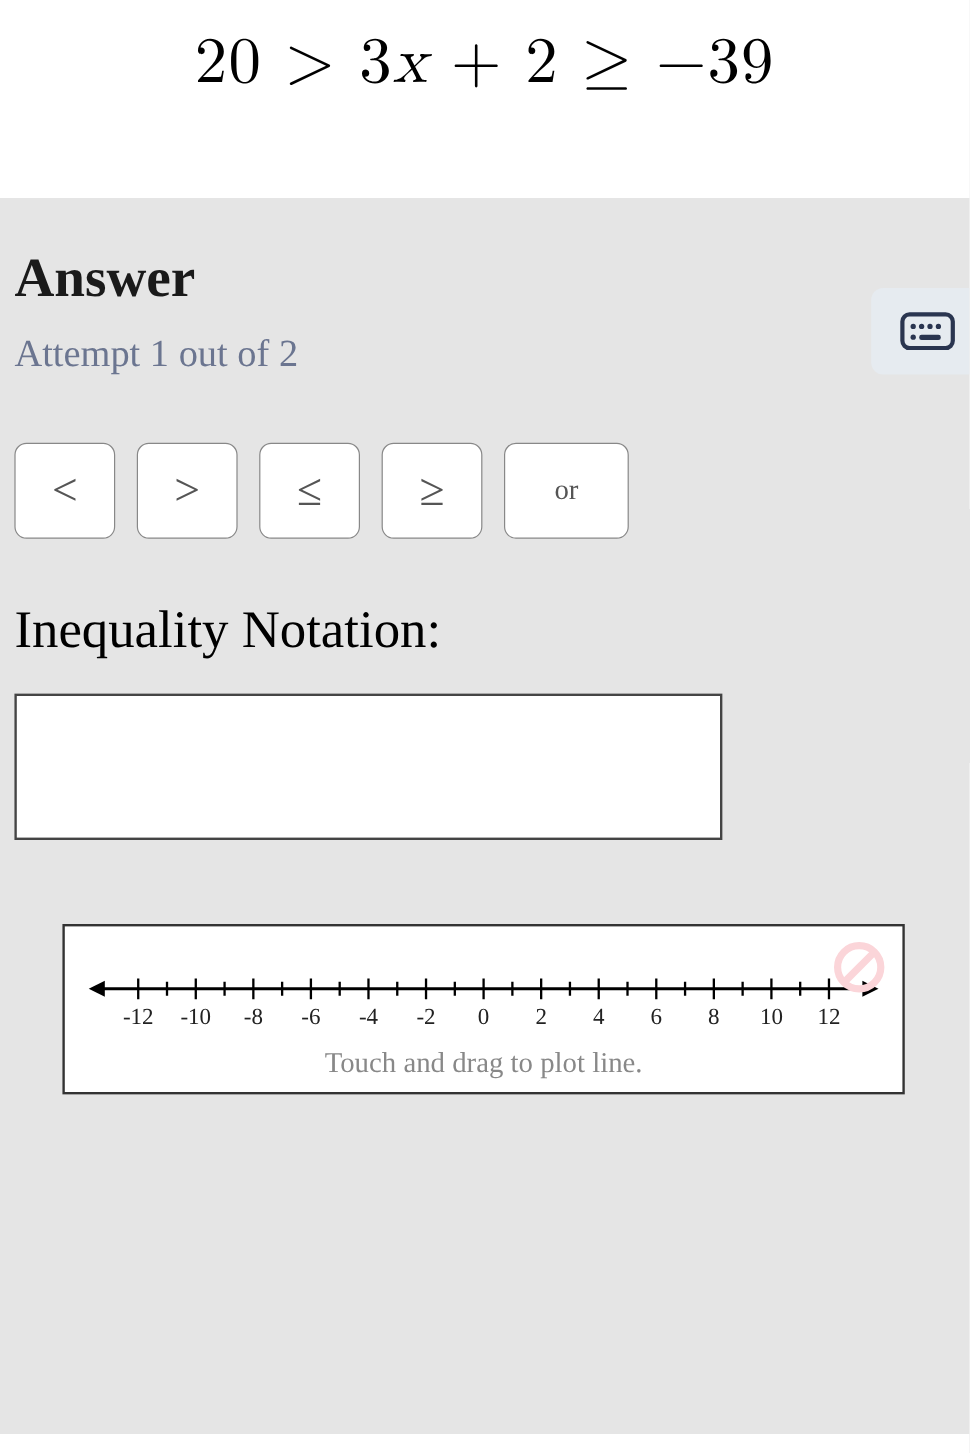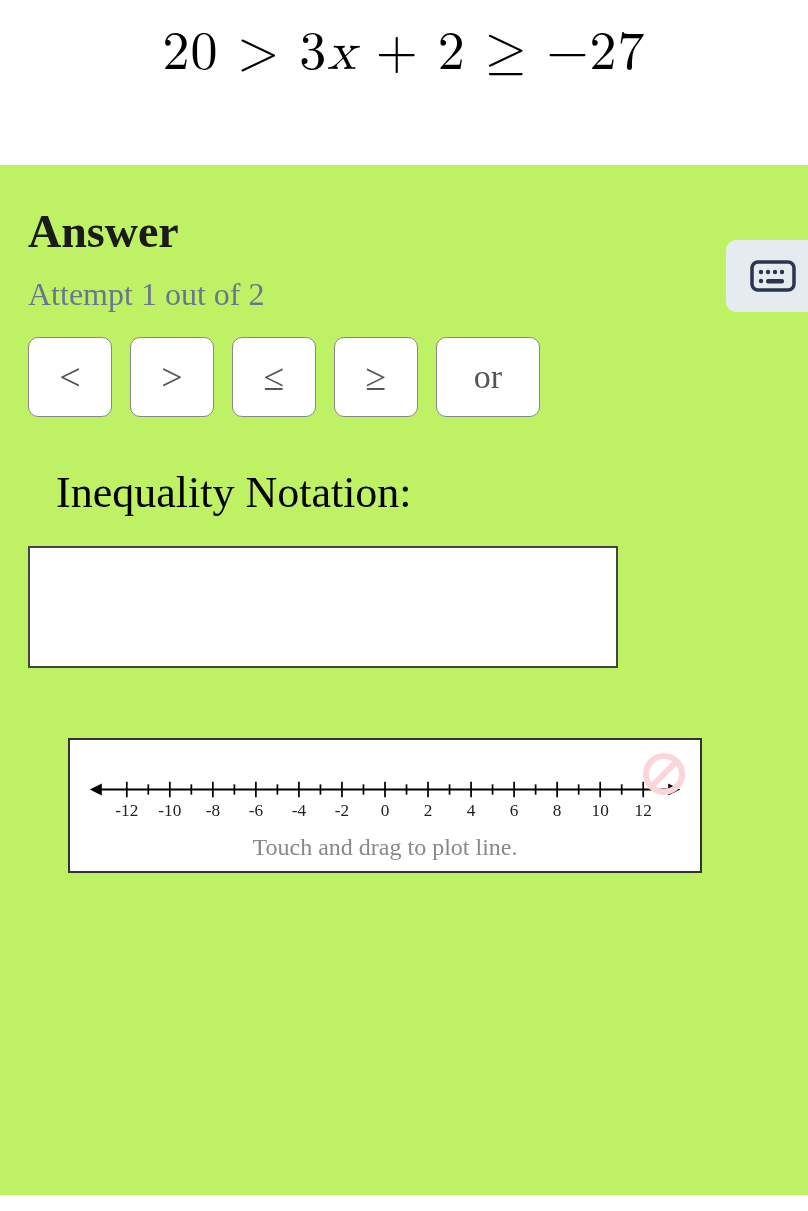--- a/index.html
+++ b/index.html
@@ -17,36 +17,36 @@
     .math-expression {
       font-size: 54px;
       font-family: 'Latin Modern Math', 'Cambria Math', Georgia, serif;
       color: #000;
       letter-spacing: 1px;
     }
     .math-expression .italic-x {
       font-style: italic;
     }
     .answer-area {
-      background: #bef264;
-      padding: 40px 24px 0 28px;
+      background: #e5e5e5;
+      padding: 40px 24px 0 12px;
       position: relative;
       min-height: 1030px;
     }
     .answer-header {
       font-size: 46px;
       font-weight: bold;
       color: #1a1a1a;
       margin-bottom: 18px;
       font-family: Georgia, serif;
     }
     .attempt-text {
       font-size: 32px;
       color: #6b7590;
-      margin-bottom: 24px;
+      margin-bottom: 56px;
       font-family: Georgia, serif;
     }
     .keyboard-panel {
       position: absolute;
       right: 0;
       top: 75px;
       background: #e6ebf0;
       border-radius: 10px 0 0 10px;
       padding: 20px 12px 20px 24px;
       display: flex;
@@ -71,45 +71,44 @@
       display: flex;
       align-items: center;
       justify-content: center;
       font-size: 38px;
       color: #555;
       cursor: pointer;
       font-family: Georgia, serif;
     }
     .operator-btn.or-btn {
       width: 104px;
-      font-size: 34px;
+      font-size: 24px;
     }
     .section-label {
       font-size: 44px;
       color: #000;
       margin-bottom: 28px;
       font-family: Georgia, serif;
-      margin-left: 28px;
     }
     .notation-input {
       width: 590px;
       height: 122px;
       border: 2px solid #444;
       background: #ffffff;
       margin-bottom: 70px;
       font-size: 32px;
       padding: 10px;
       font-family: Georgia, serif;
     }
     .numberline-container {
       border: 2px solid #333;
       background: #ffffff;
       position: relative;
       padding: 28px 18px 10px 18px;
-      width: 634px;
+      width: 702px;
       margin-left: 40px;
     }
     .clear-icon {
       position: absolute;
       top: 12px;
       right: 14px;
       width: 44px;
       height: 44px;
     }
     .numberline-svg {
@@ -134,21 +133,21 @@
 <body>
 
 <div class="problem-area">
   <div class="math-expression">
     <span>20</span>
     <span>&gt;</span>
     <span>3</span><span class="italic-x">x</span>
     <span>+</span>
     <span>2</span>
     <span>≥</span>
-    <span>−</span><span>27</span>
+    <span>−</span><span>39</span>
   </div>
 </div>
 
 <div class="answer-area">
   <h2 class="answer-header">Answer</h2>
   <div class="attempt-text">Attempt 1 out of 2</div>
 
   <div class="keyboard-panel">
     <svg class="keyboard-icon" viewBox="0 0 46 32">
       <rect x="2" y="2" width="42" height="28" rx="6" ry="6" fill="none" stroke="#2a3550" stroke-width="3.5"></rect>

